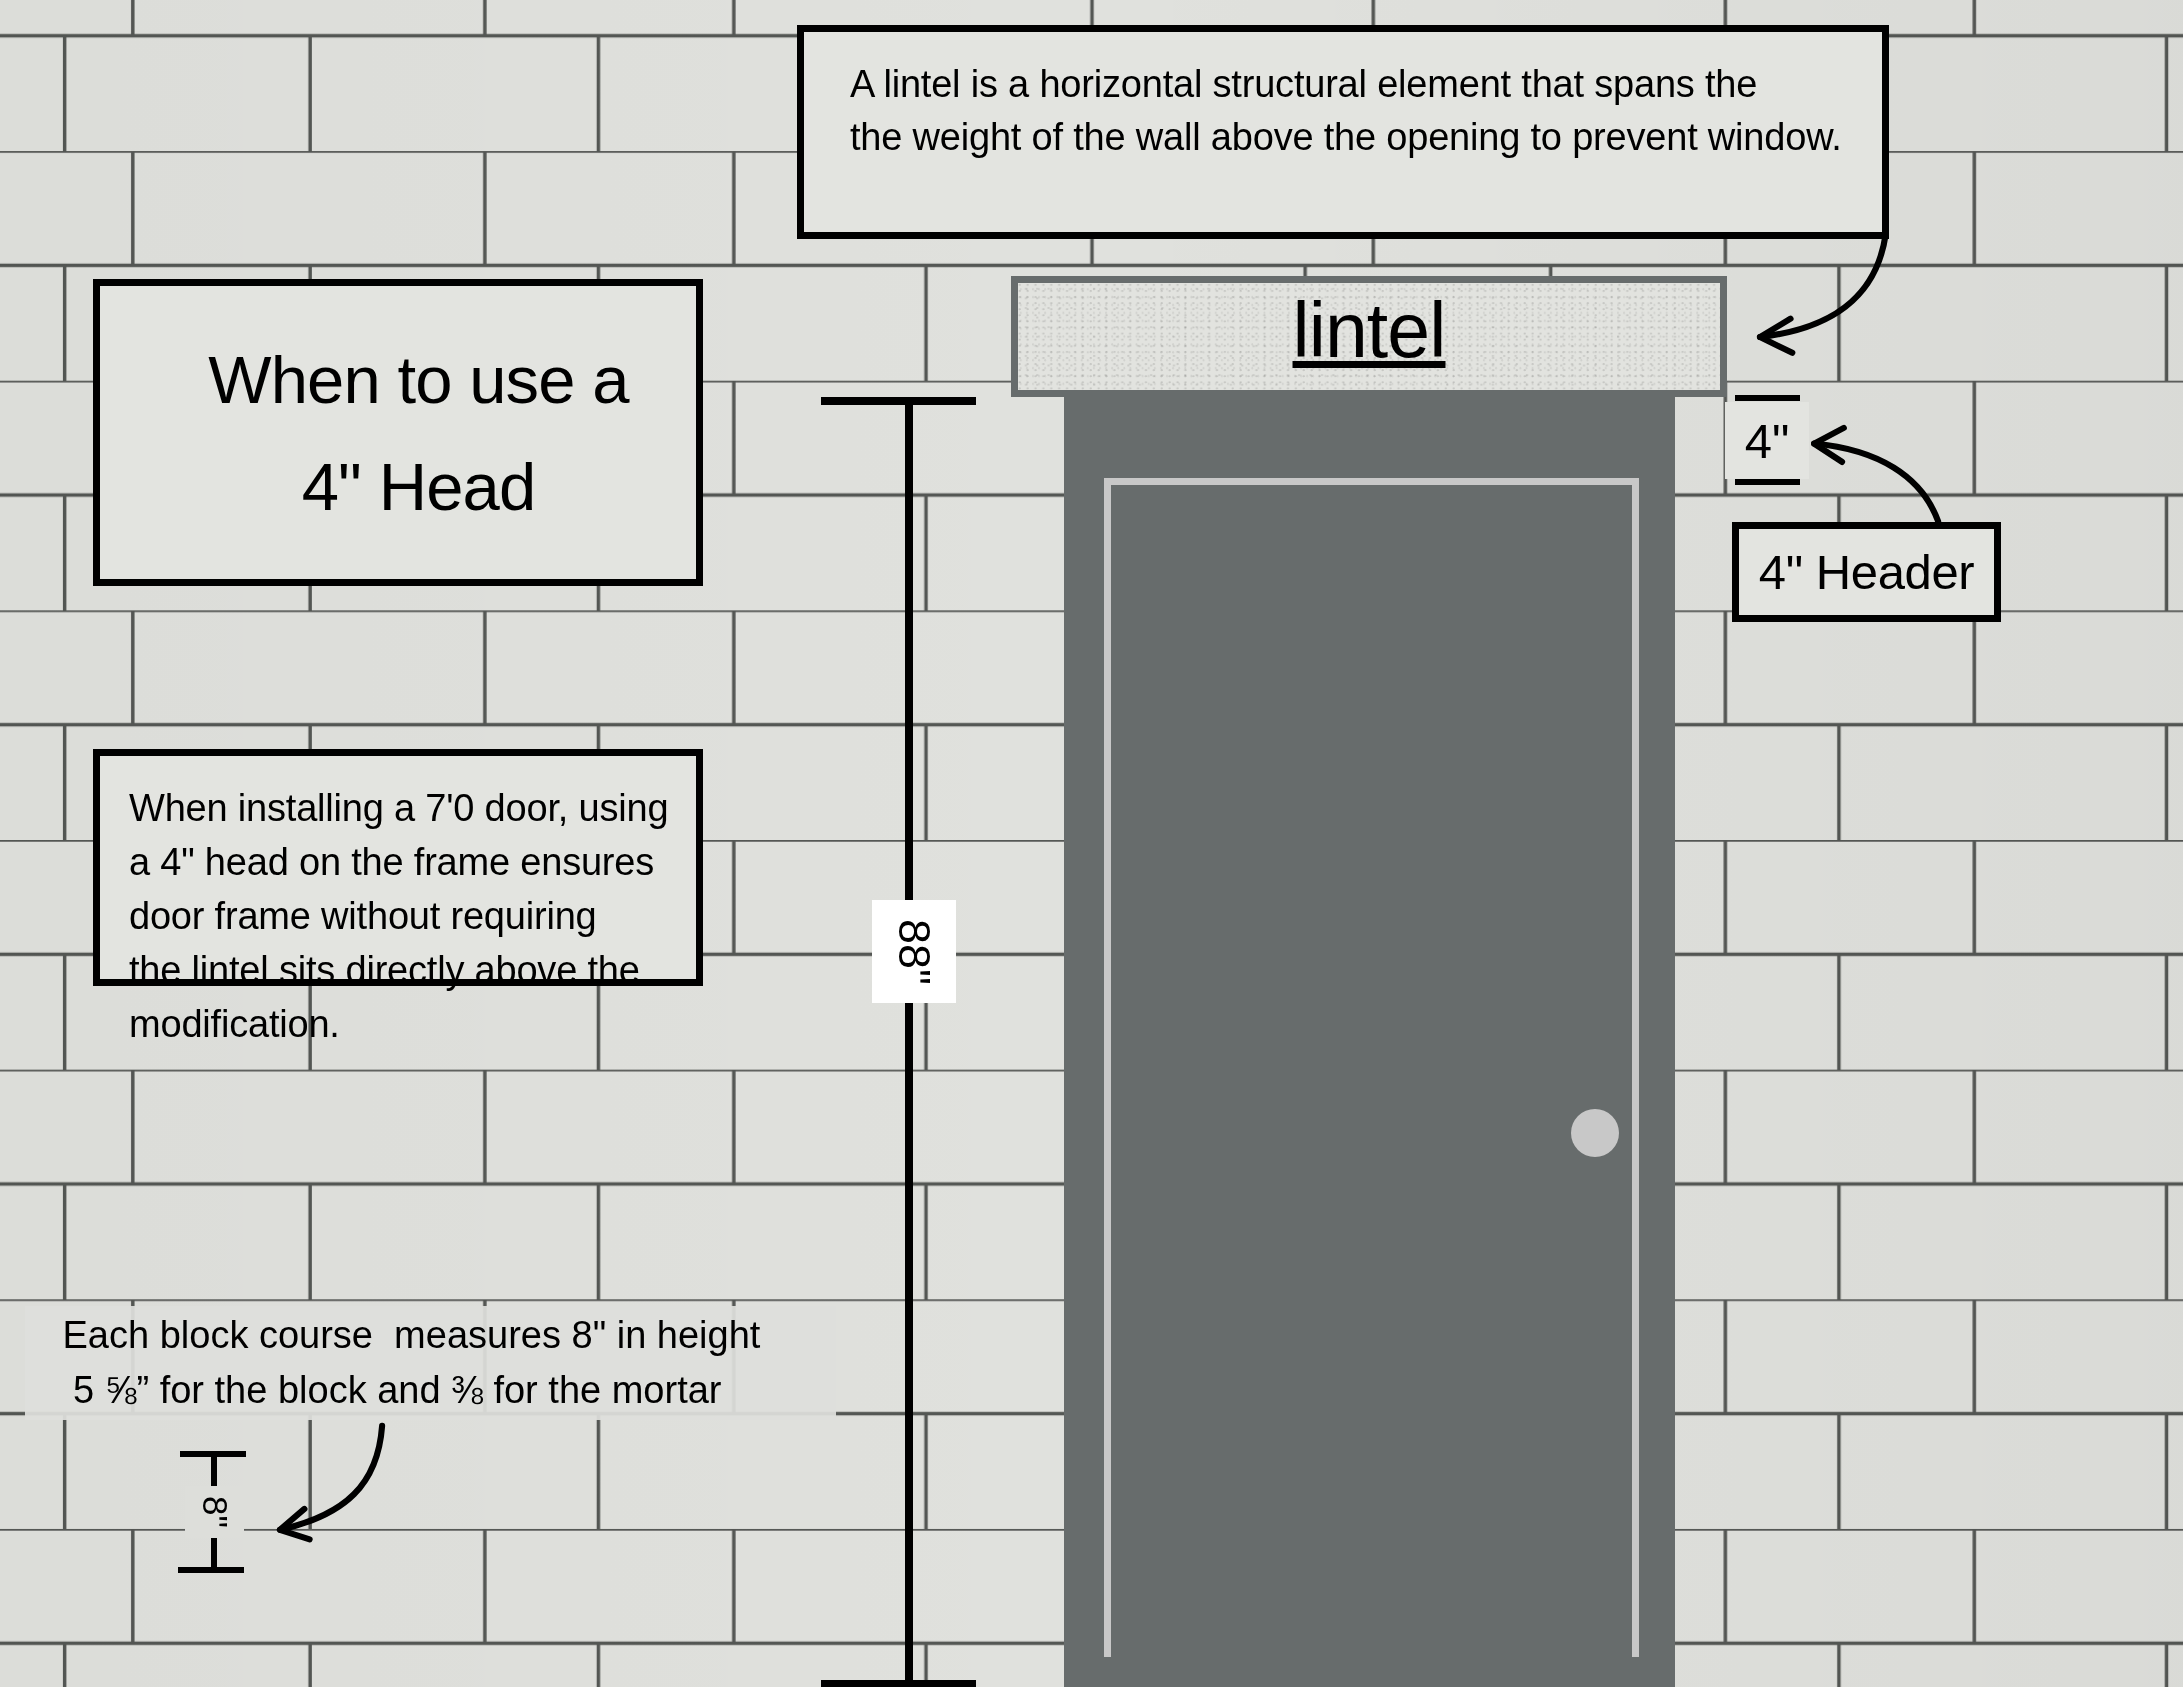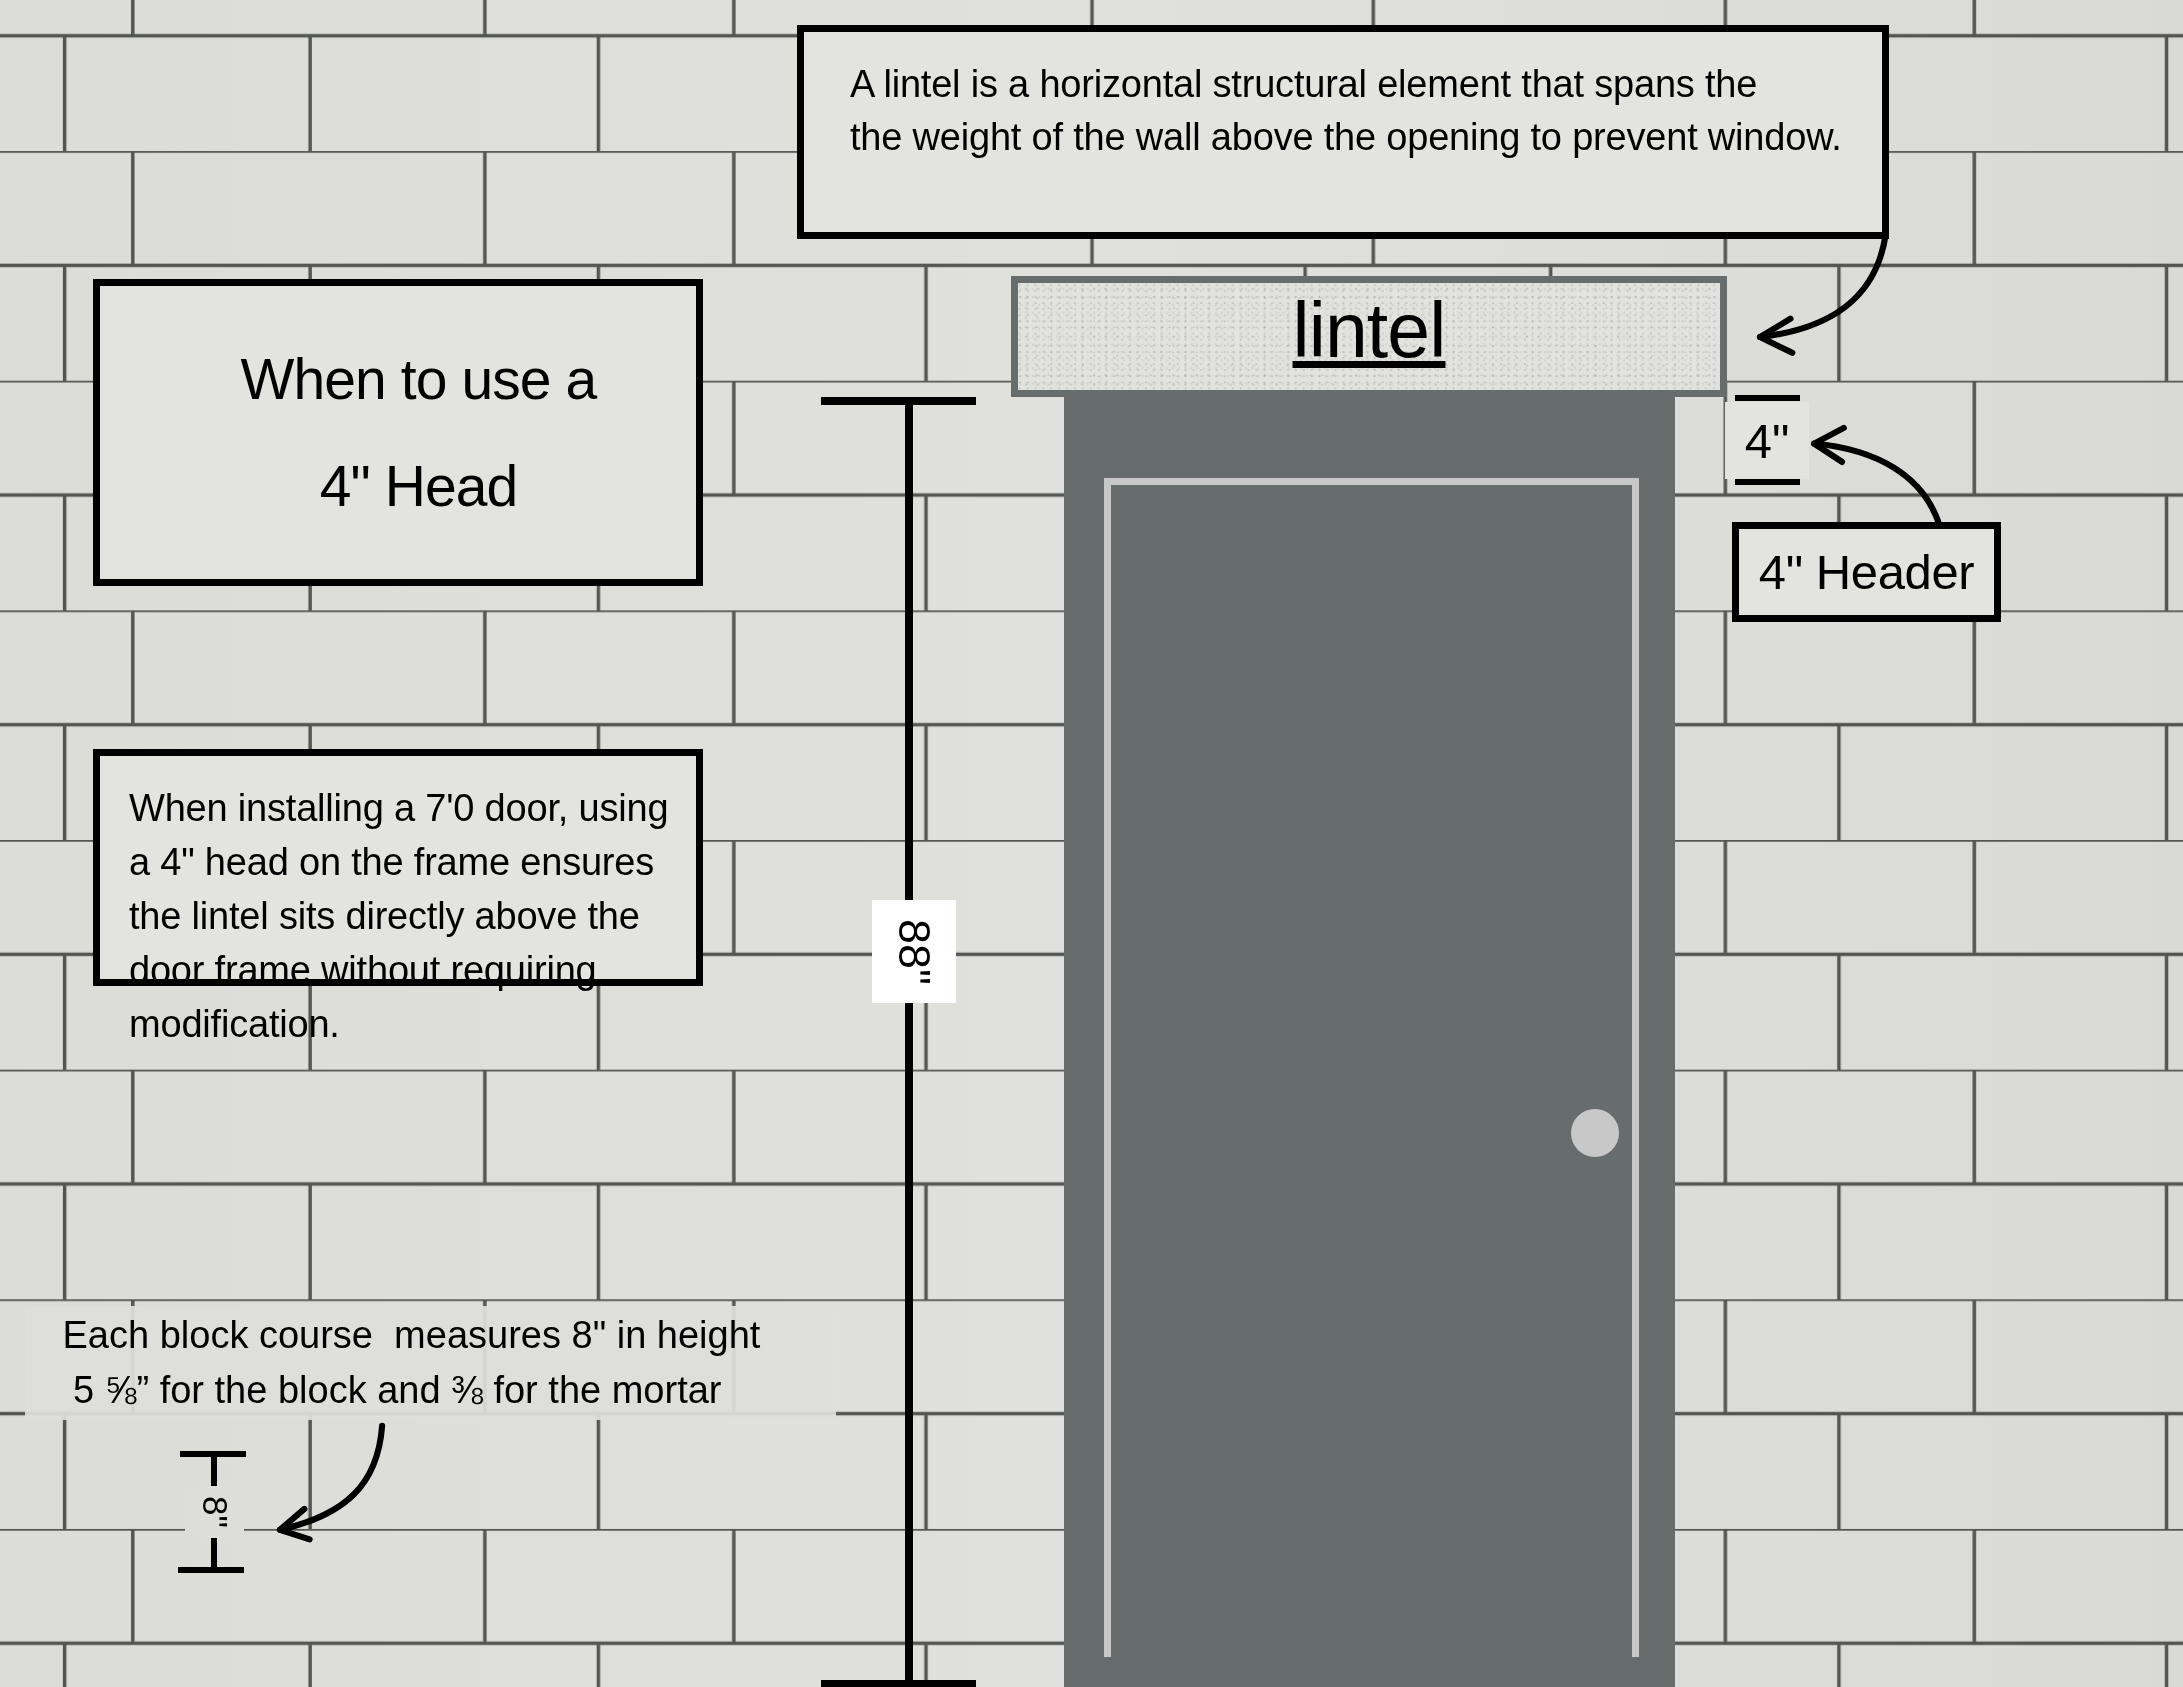--- a/index.html
+++ b/index.html
@@ -12,21 +12,21 @@
   #wall { position: absolute; left: 0; top: 0; width: 2184px; height: 1687px; z-index: 0; }
   .abs { position: absolute; text-decoration: underline; }
   .panel {
     position: absolute; box-sizing: border-box;
     background: #e3e4e0; border: 7.9px solid #000;
   }
   .callout-text { font-size: 38px; line-height: 53px; letter-spacing: -0.2px; }
   #callout { left: 797px; top: 24.5px; width: 1092px; height: 214px; padding: 26px 0 0 46px; z-index: 3; }
   #title-box { left: 93px; top: 279px; width: 610px; height: 307px; z-index: 3;
     display: flex; flex-direction: column; align-items: center; justify-content: center; text-align: center; }
-  #title-box .line { font-size: 57px; line-height: 107px; letter-spacing: -0.9px; margin-left: 41px; }
+  #title-box .line { font-size: 67px; line-height: 107px; letter-spacing: -0.9px; margin-left: 41px; }
   #info-box { left: 93px; top: 749px; width: 610px; height: 237px; padding: 24.5px 0 0 29px; z-index: 3; }
   #info-box .callout-text { font-size: 38px; line-height: 54px; }
   #note-box {
     position: absolute; left: 24.5px; top: 1306px; width: 811px; height: 114px;
     background: rgba(222,223,219,0.93); box-sizing: border-box; padding: 1.7px 0 0 38px; z-index: 3;
   }
   #note-box .l { font-size: 38px; line-height: 55px; white-space: pre; }
   #lintel {
     left: 1011px; top: 276px; width: 716px; height: 121px; box-sizing: border-box;
     border: 7px solid #676c6c; z-index: 2;
@@ -104,22 +104,22 @@
 </div>
 
 <div class="panel" id="title-box">
   <div class="line">When to use a</div>
   <div class="line">4" Head</div>
 </div>
 
 <div class="panel" id="info-box">
   <div class="callout-text">When installing a 7'0 door, using</div>
   <div class="callout-text">a 4" head on the frame ensures</div>
+  <div class="callout-text">door frame without requiring</div>
   <div class="callout-text">the lintel sits directly above the</div>
-  <div class="callout-text">door frame without requiring</div>
   <div class="callout-text">modification.</div>
 </div>
 
 <div id="note-box">
   <div class="l">Each block course  measures 8" in height</div>
   <div class="l"> 5 ⅝” for the block and ⅜ for the mortar</div>
 </div>
 
 <div class="bar" style="left:821px; top:397px; width:155px; height:7.9px;"></div>
 <div class="bar" style="left:905px; top:400px; width:7.9px; height:1287px;"></div>

